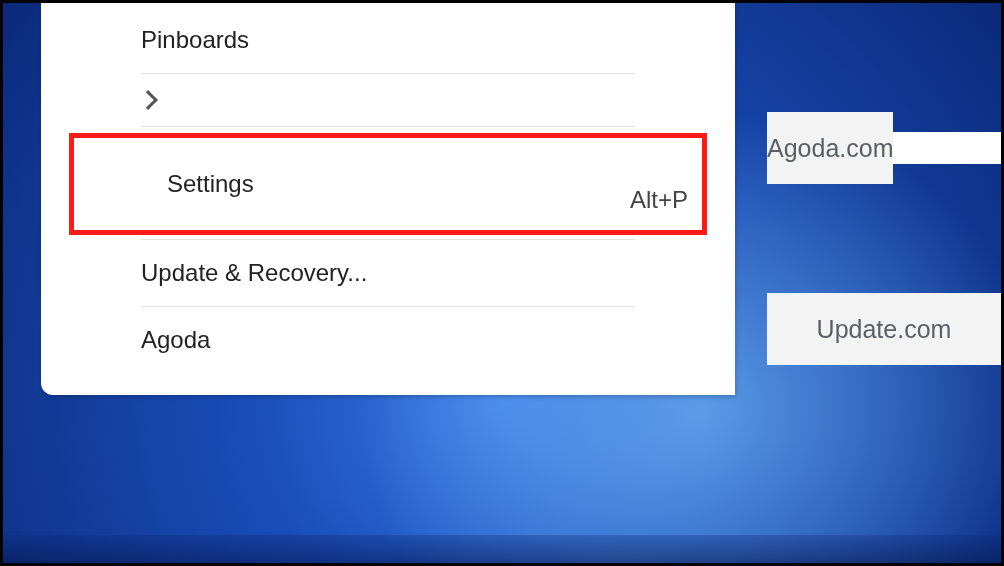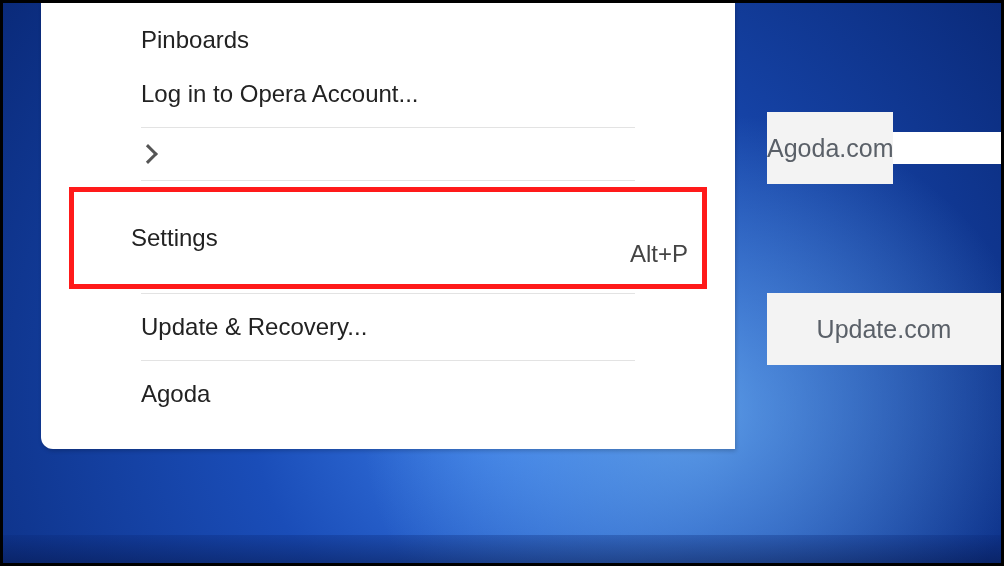--- a/index.html
+++ b/index.html
@@ -41,21 +41,21 @@
       align-items: center;
       justify-content: space-between;
       padding: 13px 22px 13px 100px;
       font-size: 24px;
       color: #222;
       cursor: default;
     }
     .menu-item.highlighted {
       border: 5px solid #ff1a1a;
       margin: 4px 28px;
-      padding: 16px 14px 16px 57px;
+      padding: 16px 14px 16px 93px;
     }
     .menu-sep {
       height: 1px;
       background: #e3e3e3;
       margin: 6px 100px 6px 100px;
     }
     .menu-sep.after-highlight {
       margin-top: 2px;
     }
     .chevron {
@@ -168,23 +168,20 @@
     <div class="tile-caption">
       <span>Update.com</span>
     </div>
   </div>
 </div>
 
 <div class="context-menu">
   <div class="menu-item">
     <span>Pinboards</span>
   </div>
-  <div class="menu-item">
-    <span>Log in to Opera Account...</span>
-  </div>
   <div class="menu-sep"></div>
   <div class="menu-item">
     <span class="chevron"></span>
   </div>
   <div class="menu-sep"></div>
   <div class="menu-item highlighted">
     <span>Settings</span>
     <span class="shortcut">Alt+P</span>
   </div>
   <div class="menu-sep after-highlight"></div>

